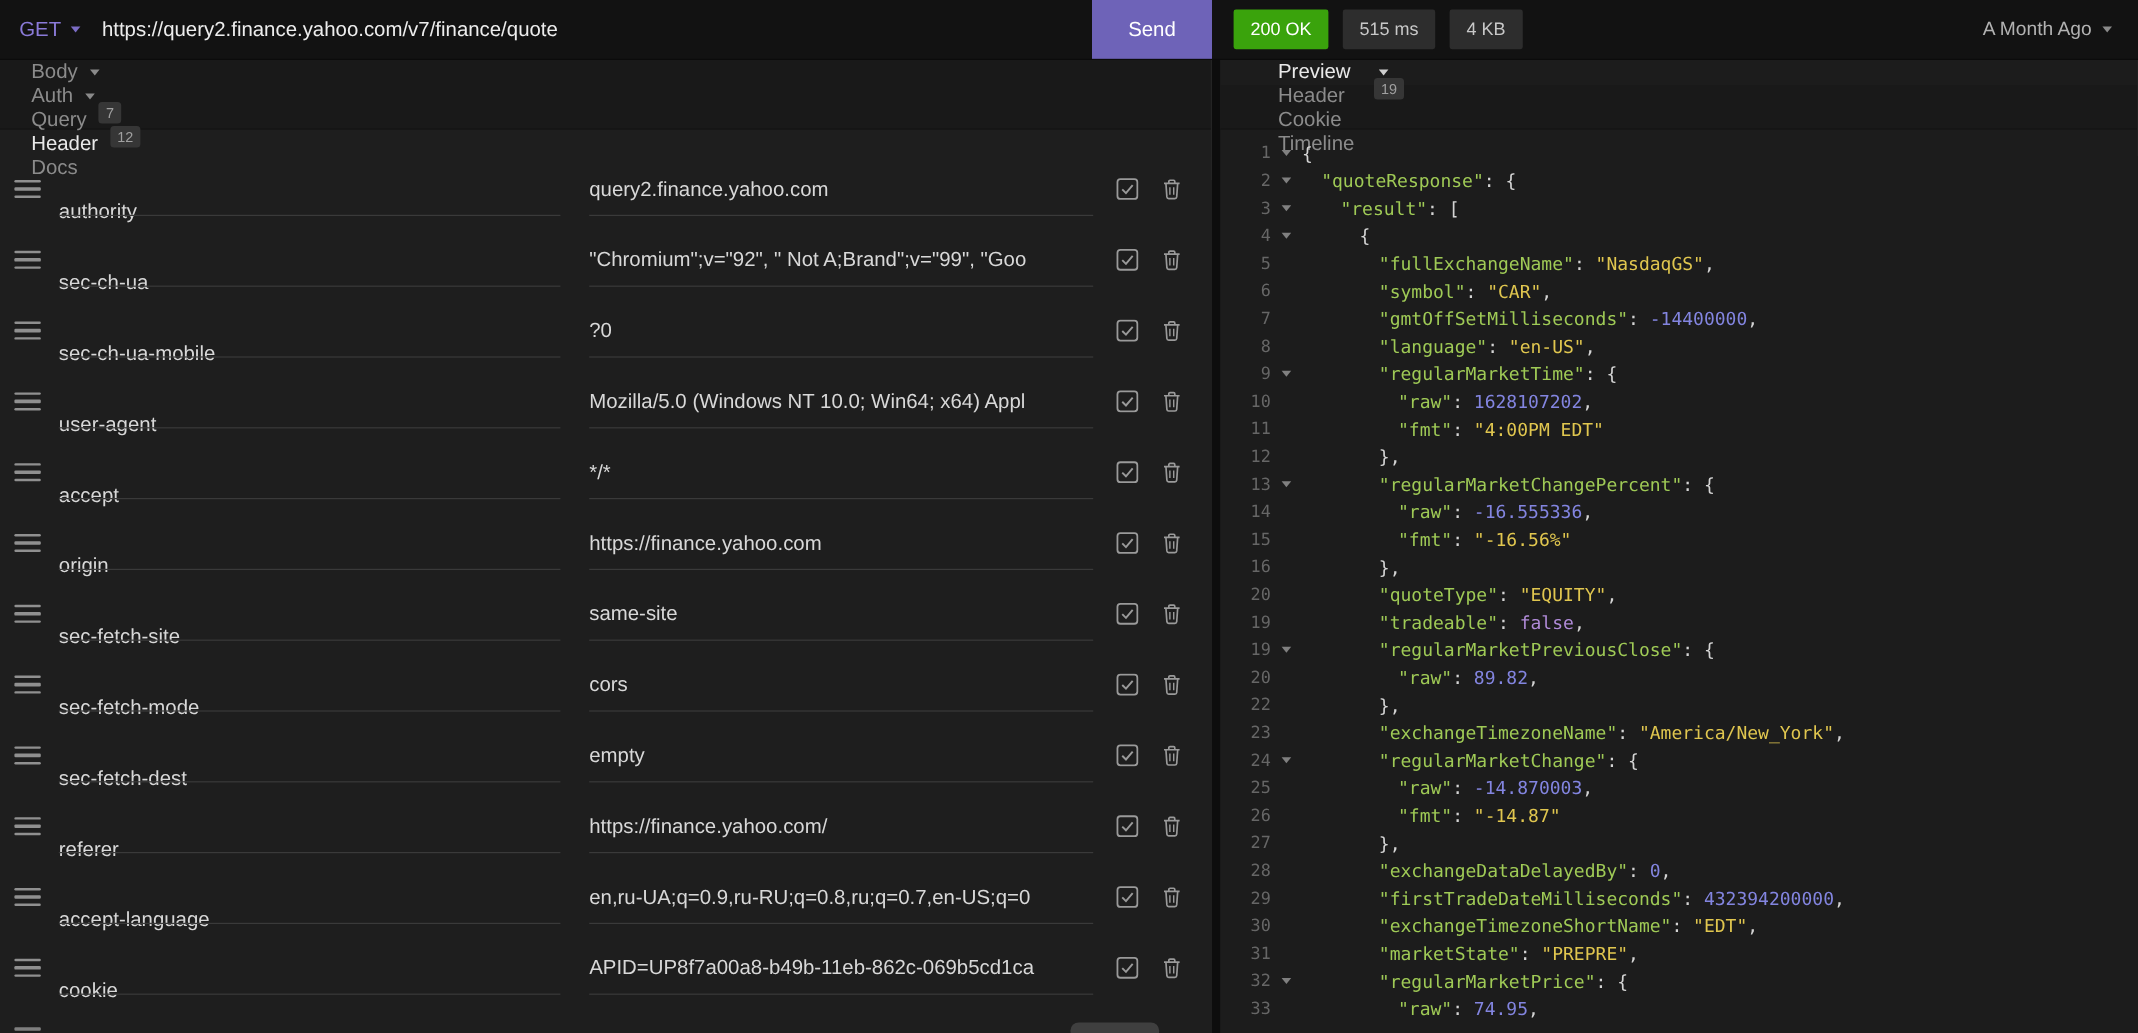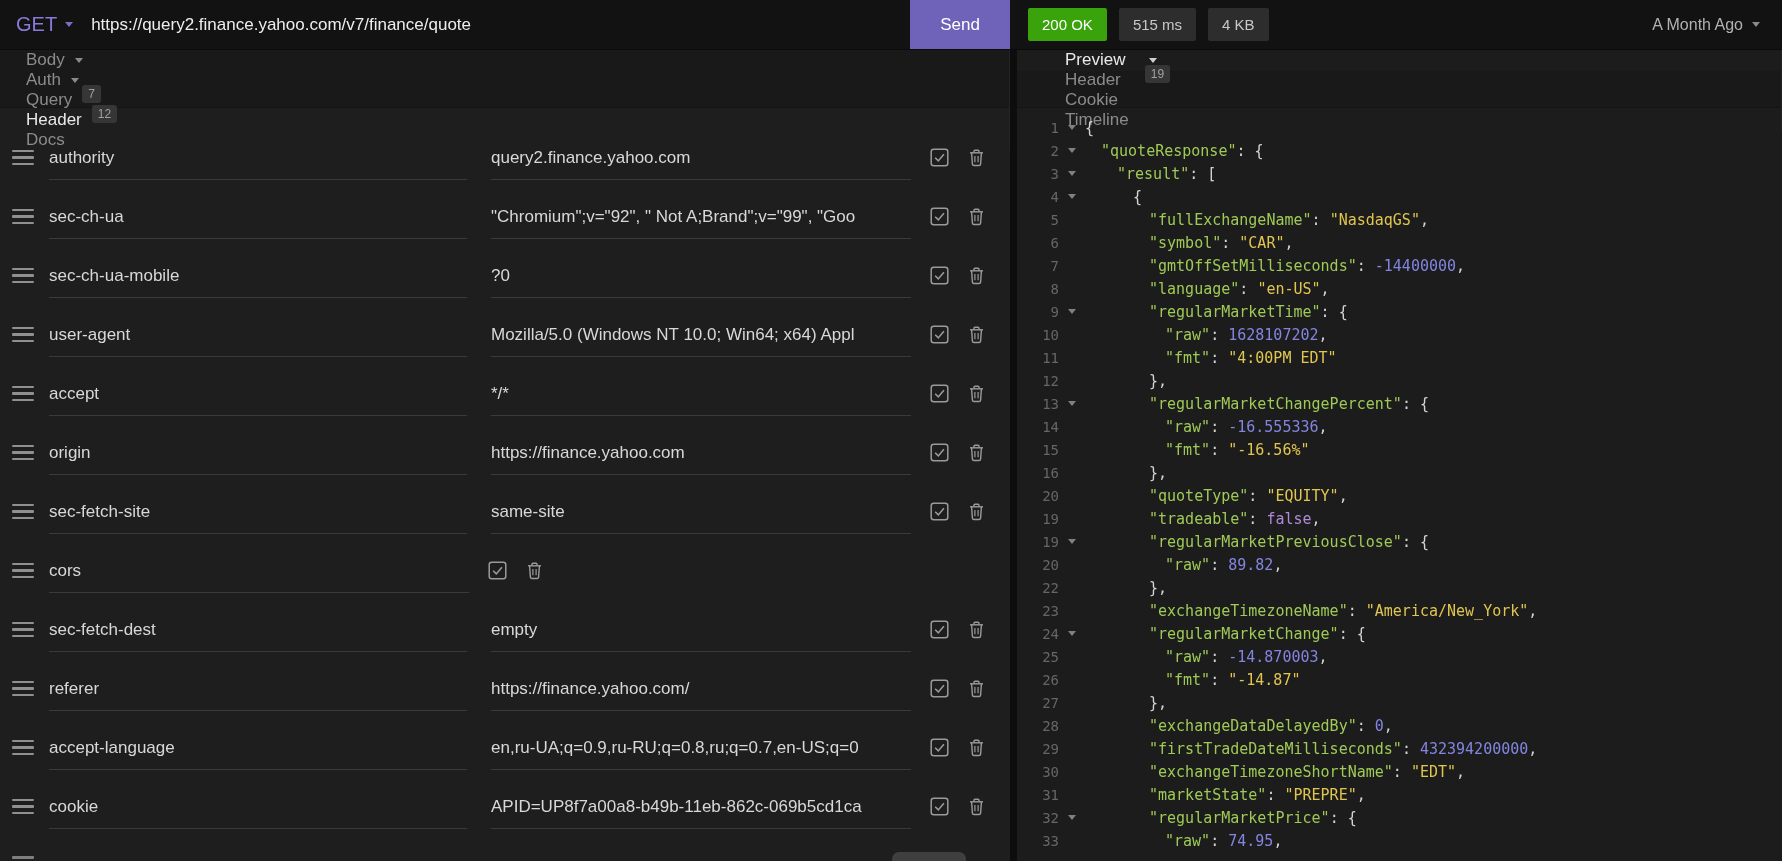--- a/index.html
+++ b/index.html
@@ -3,21 +3,21 @@
 <meta charset="utf-8">
 <style>
   * { margin:0; padding:0; box-sizing:border-box; }
   html,body { width:1782px; height:861px; background:#1e1e1e; overflow:hidden;
               font-family:"Liberation Sans","DejaVu Sans",sans-serif; }
 
   
   .topbar { height:50px; display:flex; background:#121212; border-bottom:1px solid #0b0b0b; }
   .topbar-left { width:1010px; flex-shrink:0; display:flex; align-items:stretch; }
   .method-select { display:flex; align-items:center; gap:8px; padding:0 18px 0 16px; cursor:pointer; }
-  .method-label { color:#8a7ad8; font-size:20px; }
+  .method-label { color:#8a7ad8; font-size:17px; }
   .chev { width:0; height:0; border-left:4.5px solid transparent; border-right:4.5px solid transparent;
           border-top:5.5px solid #8a8a8a; display:inline-block; }
   .chev-purple { border-top-color:#7b6cc4; }
   .chev-gray { border-top-color:#8a8a8a; }
   .chev-light { border-top-color:#cfcfcf; }
   .url-input { flex:1; display:flex; align-items:center; color:#ededed; font-size:17px;
                white-space:nowrap; overflow:hidden; cursor:text; }
   .send-btn { width:100px; background:#6e63b8; color:#ffffff; border:none; font-size:17px;
               font-family:inherit; cursor:pointer; }
   .topbar-right { flex:1; display:flex; align-items:center; gap:12px; padding-left:18px; }
@@ -43,21 +43,21 @@
   .tbadge { background:#363636; color:#a0a0a0; font-size:12px; padding:2px 6px; border-radius:3px;
             transform:translateY(-6px); }
 
   
   .rows { flex:1; overflow:hidden; padding-top:20px; position:relative; }
   .hrow { height:59px; display:flex; align-items:center; padding-left:12px; }
   .drag { width:22px; display:flex; flex-direction:column; gap:4px; margin-right:15px; cursor:grab; flex-shrink:0; }
   .drag i { display:block; height:2.5px; background:#909090; border-radius:1px; }
   .field { position:relative; height:100%; display:flex; align-items:center; cursor:text; }
   .field::after { content:""; position:absolute; left:0; right:0; bottom:7px; height:1px; background:#3a3a3a; }
-  .fname { width:418px; margin-right:24px; }
+  .fname { width:418px; margin-right:24px;align-items:flex-end; }
   .fvalue { width:420px; }
   .ftext { font-size:17px; color:#d8d8d8; white-space:nowrap; overflow:hidden; width:100%; }
   .iconbtn { margin-left:19px; display:flex; align-items:center; cursor:pointer; }
   .scroll-pill { position:absolute; left:892px; top:744px; width:74px; height:14px; border-radius:7px; background:#3f3f3f; }
   .drag.faint { position:absolute; left:12px; top:748px; opacity:.85; }
 
   
   .code { flex:1; overflow:hidden; padding-top:8px; font-family:"DejaVu Sans Mono","Liberation Mono",monospace; }
   .cline { display:flex; align-items:center; height:23px; }
   .lnum { width:42px; text-align:right; color:#666666; font-size:14px; flex-shrink:0; }
@@ -319,20 +319,23 @@
       </svg>
     </div>
   </div>
 
   <div class="hrow">
     <div class="drag">
             <i></i>
             <i></i>
             <i></i>
           </div>
+    <div class="field fname">
+            <span class="ftext tname">sec-fetch-mode</span>
+          </div>
     <div class="field fvalue">
             <span class="ftext tvalue">cors</span>
           </div>
     <div class="iconbtn">
       <svg width="19" height="19" viewBox="0 0 19 19">
         <rect x="1.2" y="1.2" width="16.6" height="16.6" rx="2.5" fill="none" stroke="#9a9a9a" stroke-width="1.5"></rect>
         <path d="M5.2 9.8l3.1 3.1 5.6-6.6" fill="none" stroke="#9a9a9a" stroke-width="1.6"></path>
       </svg>
     </div>
     <div class="iconbtn">

